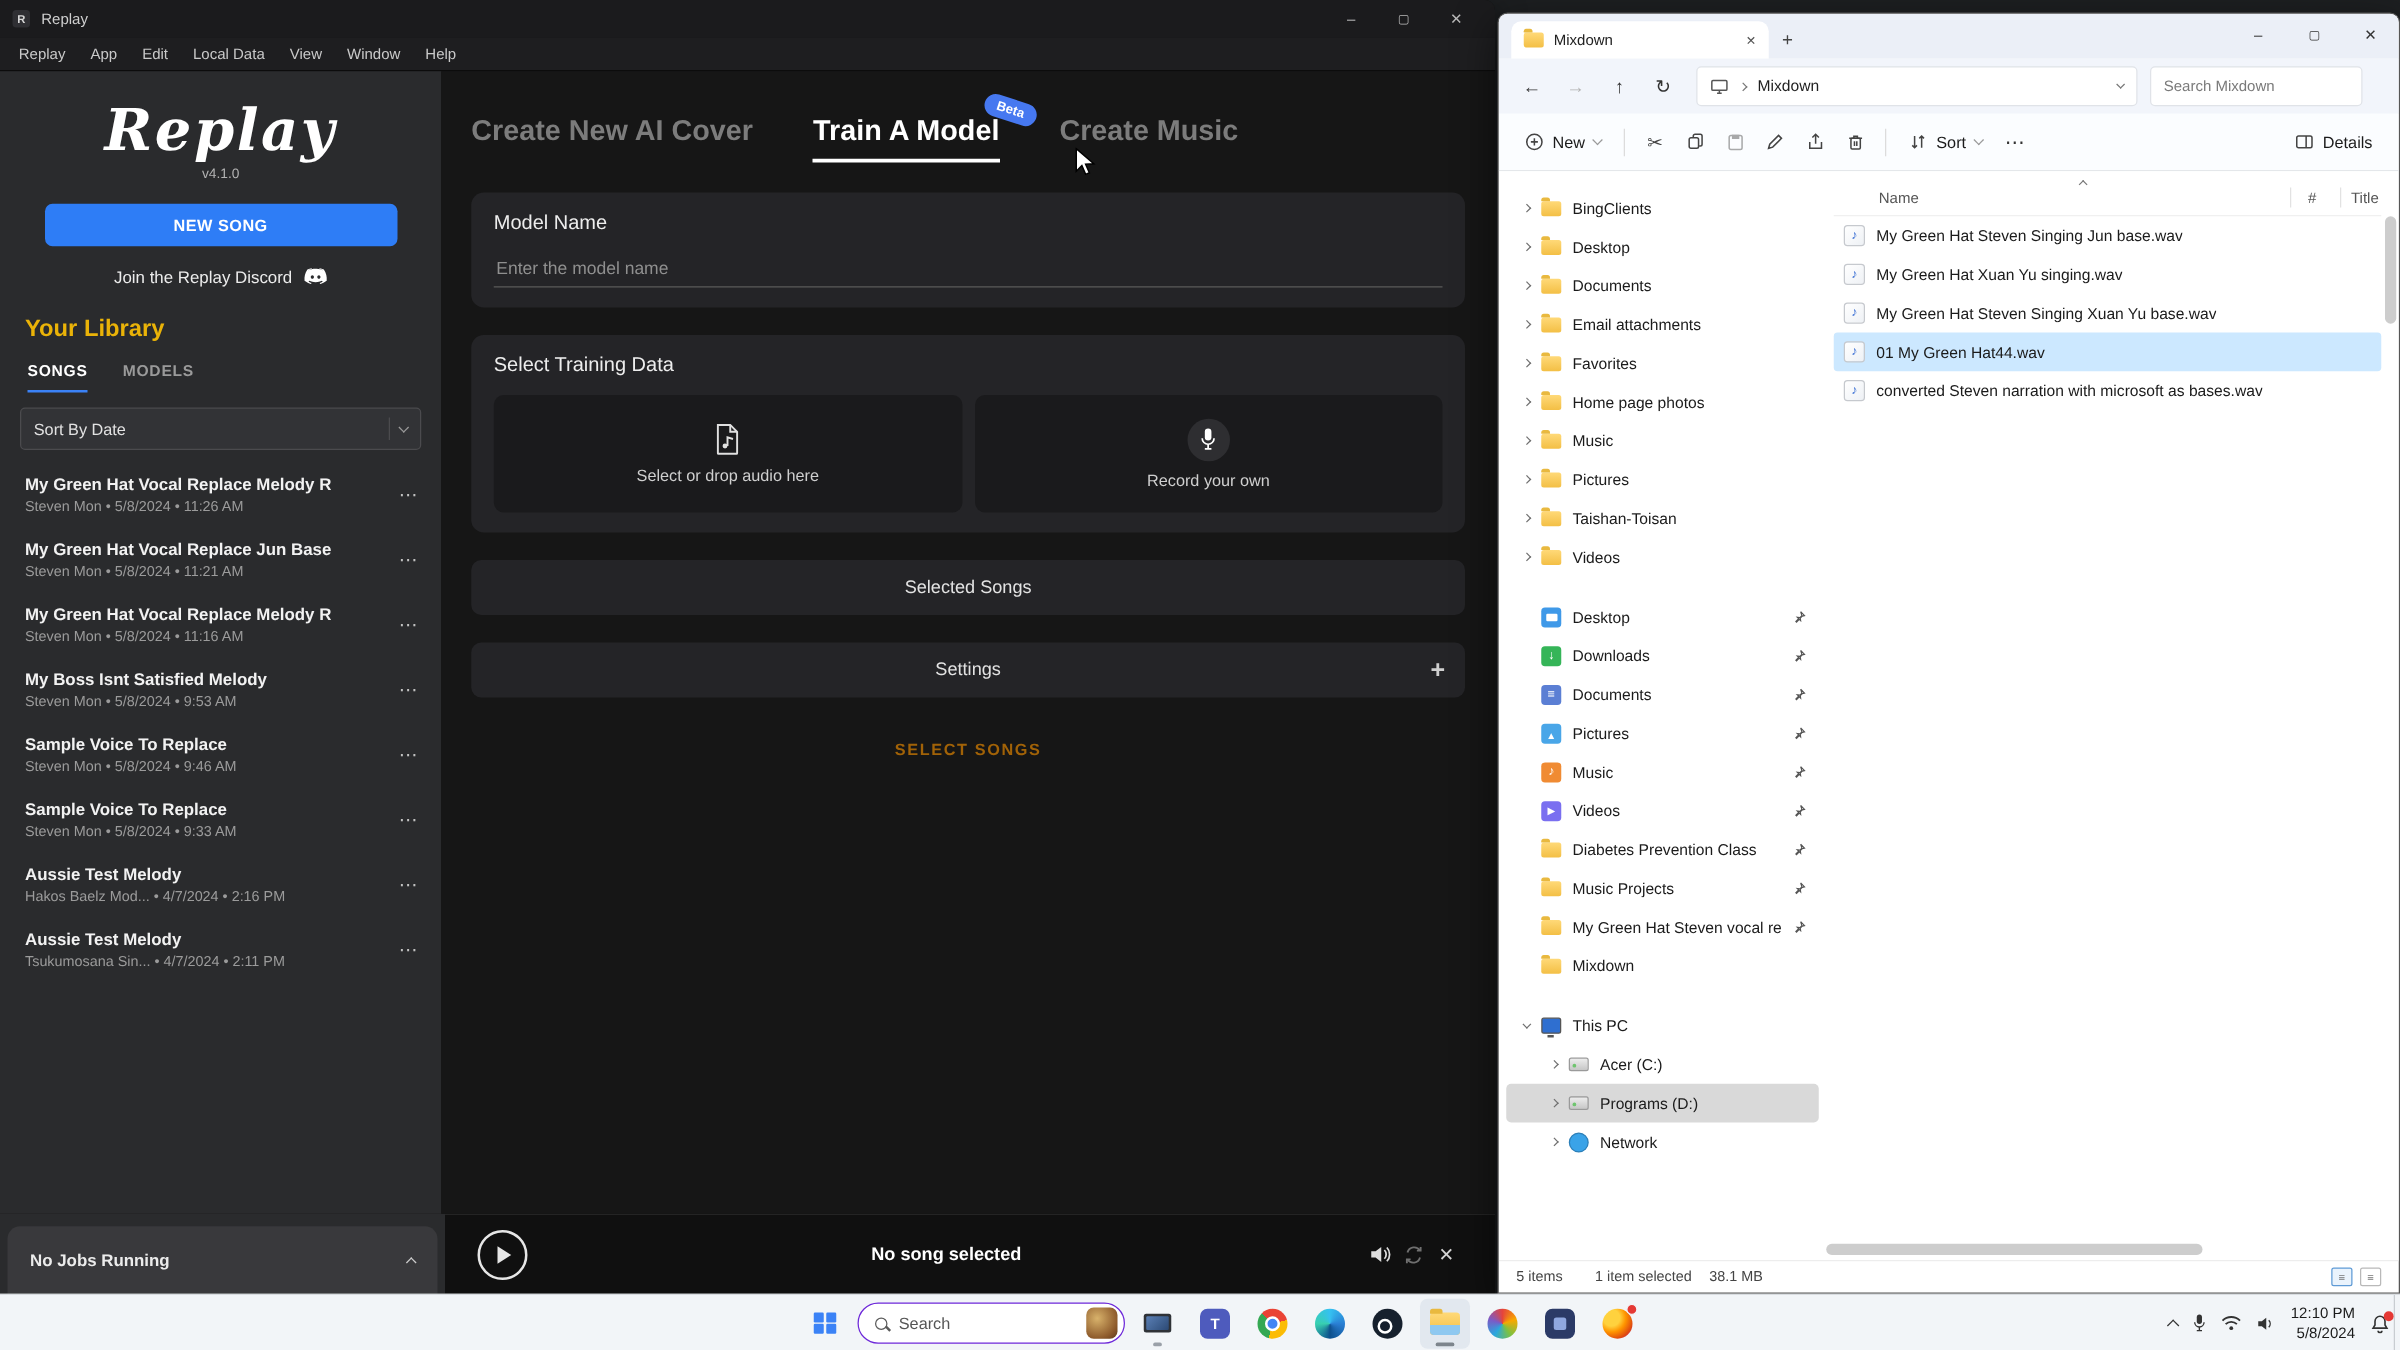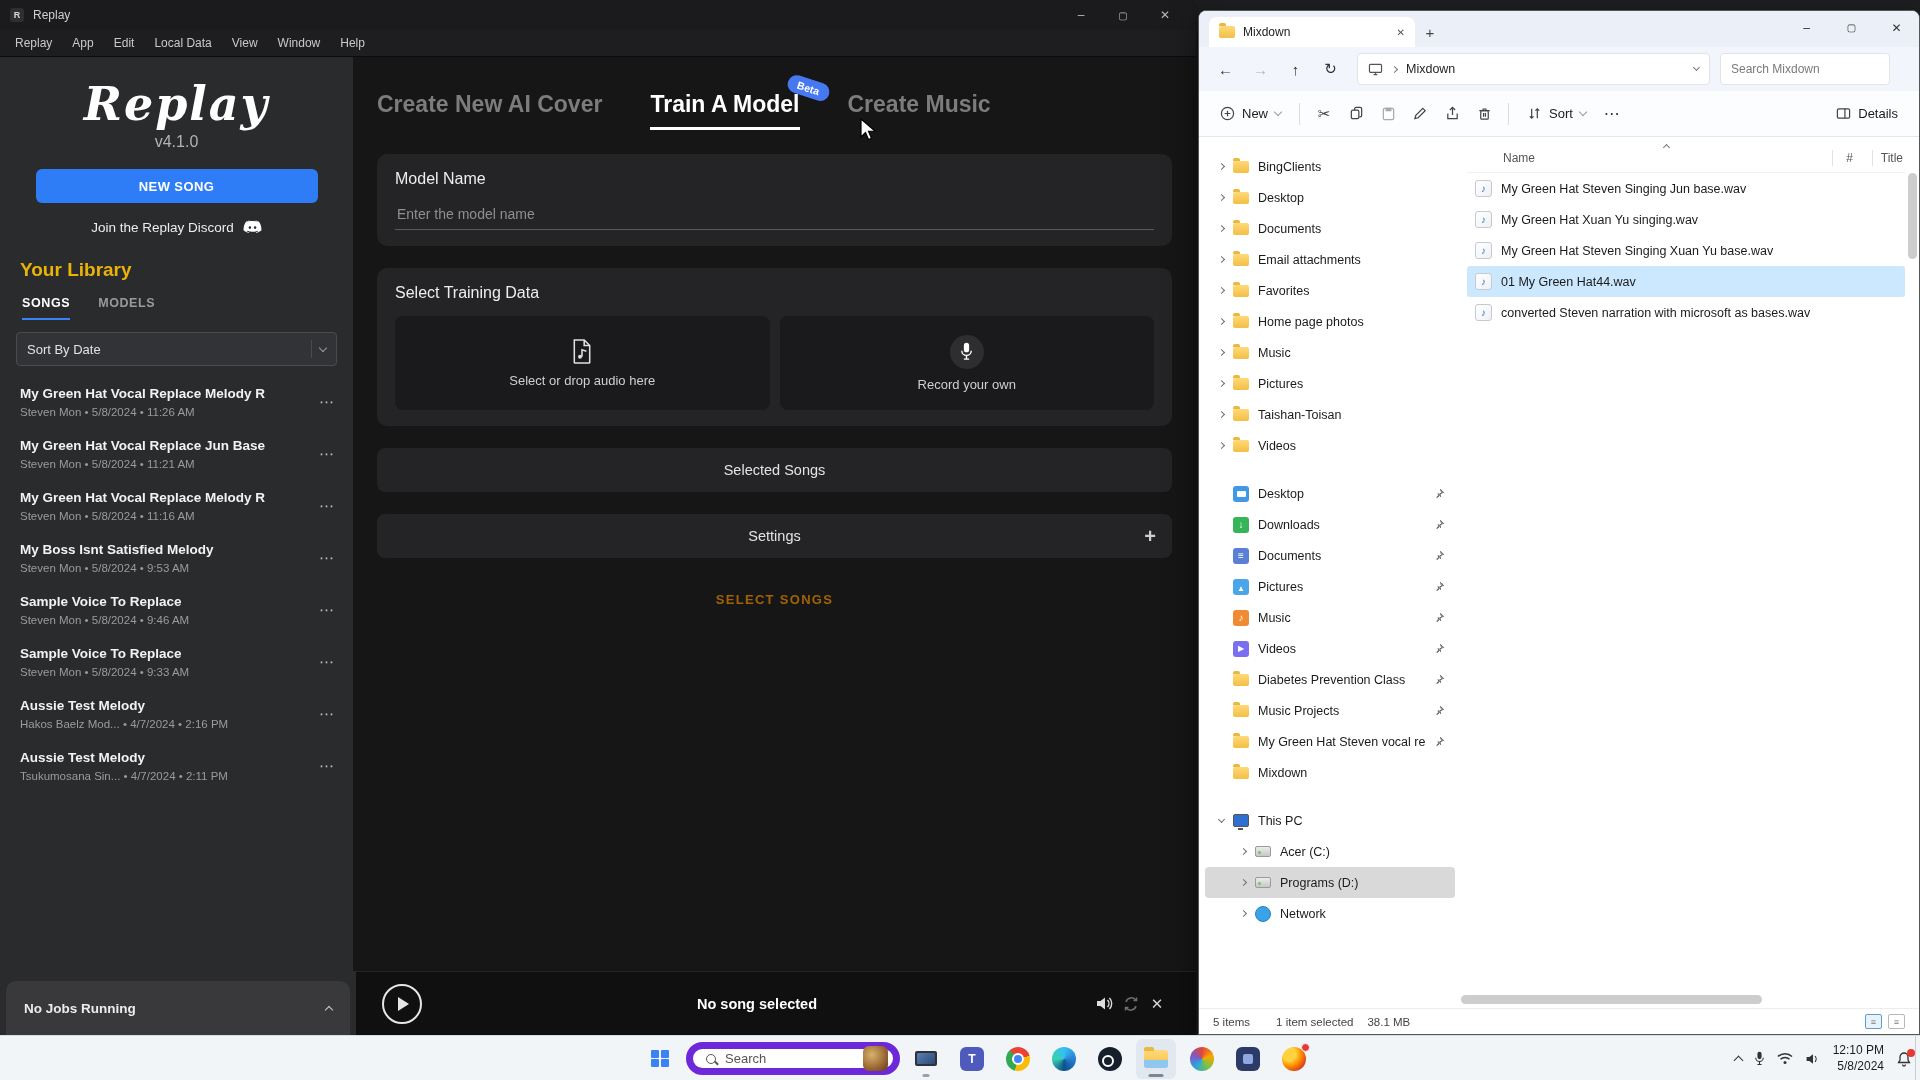--- a/index.html
+++ b/index.html
@@ -17,21 +17,21 @@
   .rwc{width:42px;height:30px;display:flex;align-items:center;justify-content:center;color:#b9b9b9;font-size:12px;}
   .rwc.min::after{content:"–";}
   .rwc.max::after{content:"▢";font-size:10px;}
   .rwc.close::after{content:"✕";}
   .r-menubar{height:27px;background:#1e1e20;display:flex;align-items:center;padding:0 6px;gap:2px;flex:none;border-bottom:1px solid #0c0c0c;}
   .r-menu{font-size:12px;color:#c9c9c9;padding:3px 9px;border-radius:4px;}
 
   .r-body{flex:1;display:flex;min-height:0;}
   .r-sidebar{width:353px;background:#2a2b2d;display:flex;flex-direction:column;overflow:hidden;flex:none;}
   .r-logo{font-family:"DejaVu Serif",serif;font-style:italic;font-weight:bold;font-size:46px;color:#fff;text-align:center;margin-top:24px;letter-spacing:2px;line-height:1;}
-  .r-version{text-align:center;color:#b3b3b3;font-size:16px;margin-top:6px;}
+  .r-version{text-align:center;color:#b3b3b3;font-size:11px;margin-top:6px;}
   .new-song-btn{margin:18px auto 0;width:282px;height:34px;background:#2e7df6;border:none;border-radius:6px;color:#fff;
     font-weight:bold;font-size:13px;letter-spacing:.4px;display:flex;align-items:center;justify-content:center;cursor:pointer;font-family:inherit;}
   .discord-row{display:flex;align-items:center;justify-content:center;gap:9px;margin-top:17px;color:#ececec;font-size:13.5px;}
   .lib-title{font-size:19px;font-weight:bold;color:#eab308;margin:24px 0 0 20px;}
   .lib-tabs{display:flex;gap:28px;margin:15px 0 0 22px;}
   .lib-tab{font-size:12.5px;font-weight:bold;color:#9a9a9a;padding-bottom:8px;letter-spacing:.6px;border-bottom:2px solid transparent;}
   .lib-tab.active{color:#fff;border-bottom-color:#3b82f6;}
   .sort-box{margin:12px 16px 0;height:34px;border:1px solid #4b4b4e;border-radius:4px;display:flex;align-items:center;
     padding:0 10px;color:#e2e2e2;font-size:13px;background:#323336;gap:8px;}
   .sort-box .sep{margin-left:auto;width:1px;height:18px;background:#4b4b4e;}
@@ -177,21 +177,21 @@
   
   .taskbar{position:absolute;left:0;top:1035px;width:1920px;height:45px;background:#f2f5f8;border-top:1px solid #d9dde1;}
   .tb-center{position:absolute;left:640px;top:0;height:45px;display:flex;align-items:center;gap:6px;}
   .task-icn{width:40px;height:40px;display:flex;align-items:center;justify-content:center;border-radius:6px;position:relative;}
   .task-icn.running::after{content:"";position:absolute;bottom:2px;left:50%;transform:translateX(-50%);width:7px;height:3px;border-radius:2px;background:#9aa0a8;}
   .task-icn.active{background:#e2e8ef;}
   .task-icn.active::after{content:"";position:absolute;bottom:2px;left:50%;transform:translateX(-50%);width:15px;height:3px;border-radius:2px;background:#7d8term?}
   .task-icn.active::after{content:"";position:absolute;bottom:2px;left:50%;transform:translateX(-50%);width:15px;height:3px;border-radius:2px;background:#7d858d;}
   .win-logo{display:grid;grid-template-columns:8px 8px;grid-template-rows:8px 8px;gap:1.5px;}
   .win-logo span{background:#3b82f6;border-radius:1px;}
-  .search-pill{width:214px;height:33px;background:#fff;border:7px solid #6d28d9;border-radius:17px;display:flex;align-items:center;gap:9px;padding:0 5px 0 13px;}
+  .search-pill{width:214px;height:33px;background:#fff;border:1px solid #6d28d9;border-radius:17px;display:flex;align-items:center;gap:9px;padding:0 5px 0 13px;}
   .mag{width:10px;height:10px;border:1.7px solid #5a5a5a;border-radius:50%;position:relative;flex:none;}
   .mag::after{content:"";position:absolute;width:5px;height:1.7px;background:#5a5a5a;right:-4px;bottom:-1px;transform:rotate(45deg);}
   .search-text{font-size:13px;color:#555;flex:1;}
   .search-img{width:25px;height:25px;border-radius:6px;background:radial-gradient(circle at 35% 35%,#d8b26b,#8d5a2b 70%,#5c3a1c);flex:none;}
   .screen-icn{width:22px;height:15px;background:#2f3237;border-radius:2px;position:relative;}
   .screen-icn::before{content:"";position:absolute;inset:2px;background:linear-gradient(135deg,#5a7fb5,#2c4a75);border-radius:1px;}
   .teams-icn{width:24px;height:24px;border-radius:6px;background:#4e5bbd;color:#fff;font-size:12px;font-weight:bold;display:flex;align-items:center;justify-content:center;}
   .teams-icn::after{content:"T";}
   .chrome-icn{width:24px;height:24px;border-radius:50%;background:conic-gradient(from -45deg,#ea4335 0 120deg,#fbbc05 120deg 240deg,#34a853 240deg 360deg);position:relative;}
   .chrome-icn::after{content:"";position:absolute;inset:6px;background:#4285f4;border:2.5px solid #fff;border-radius:50%;}

